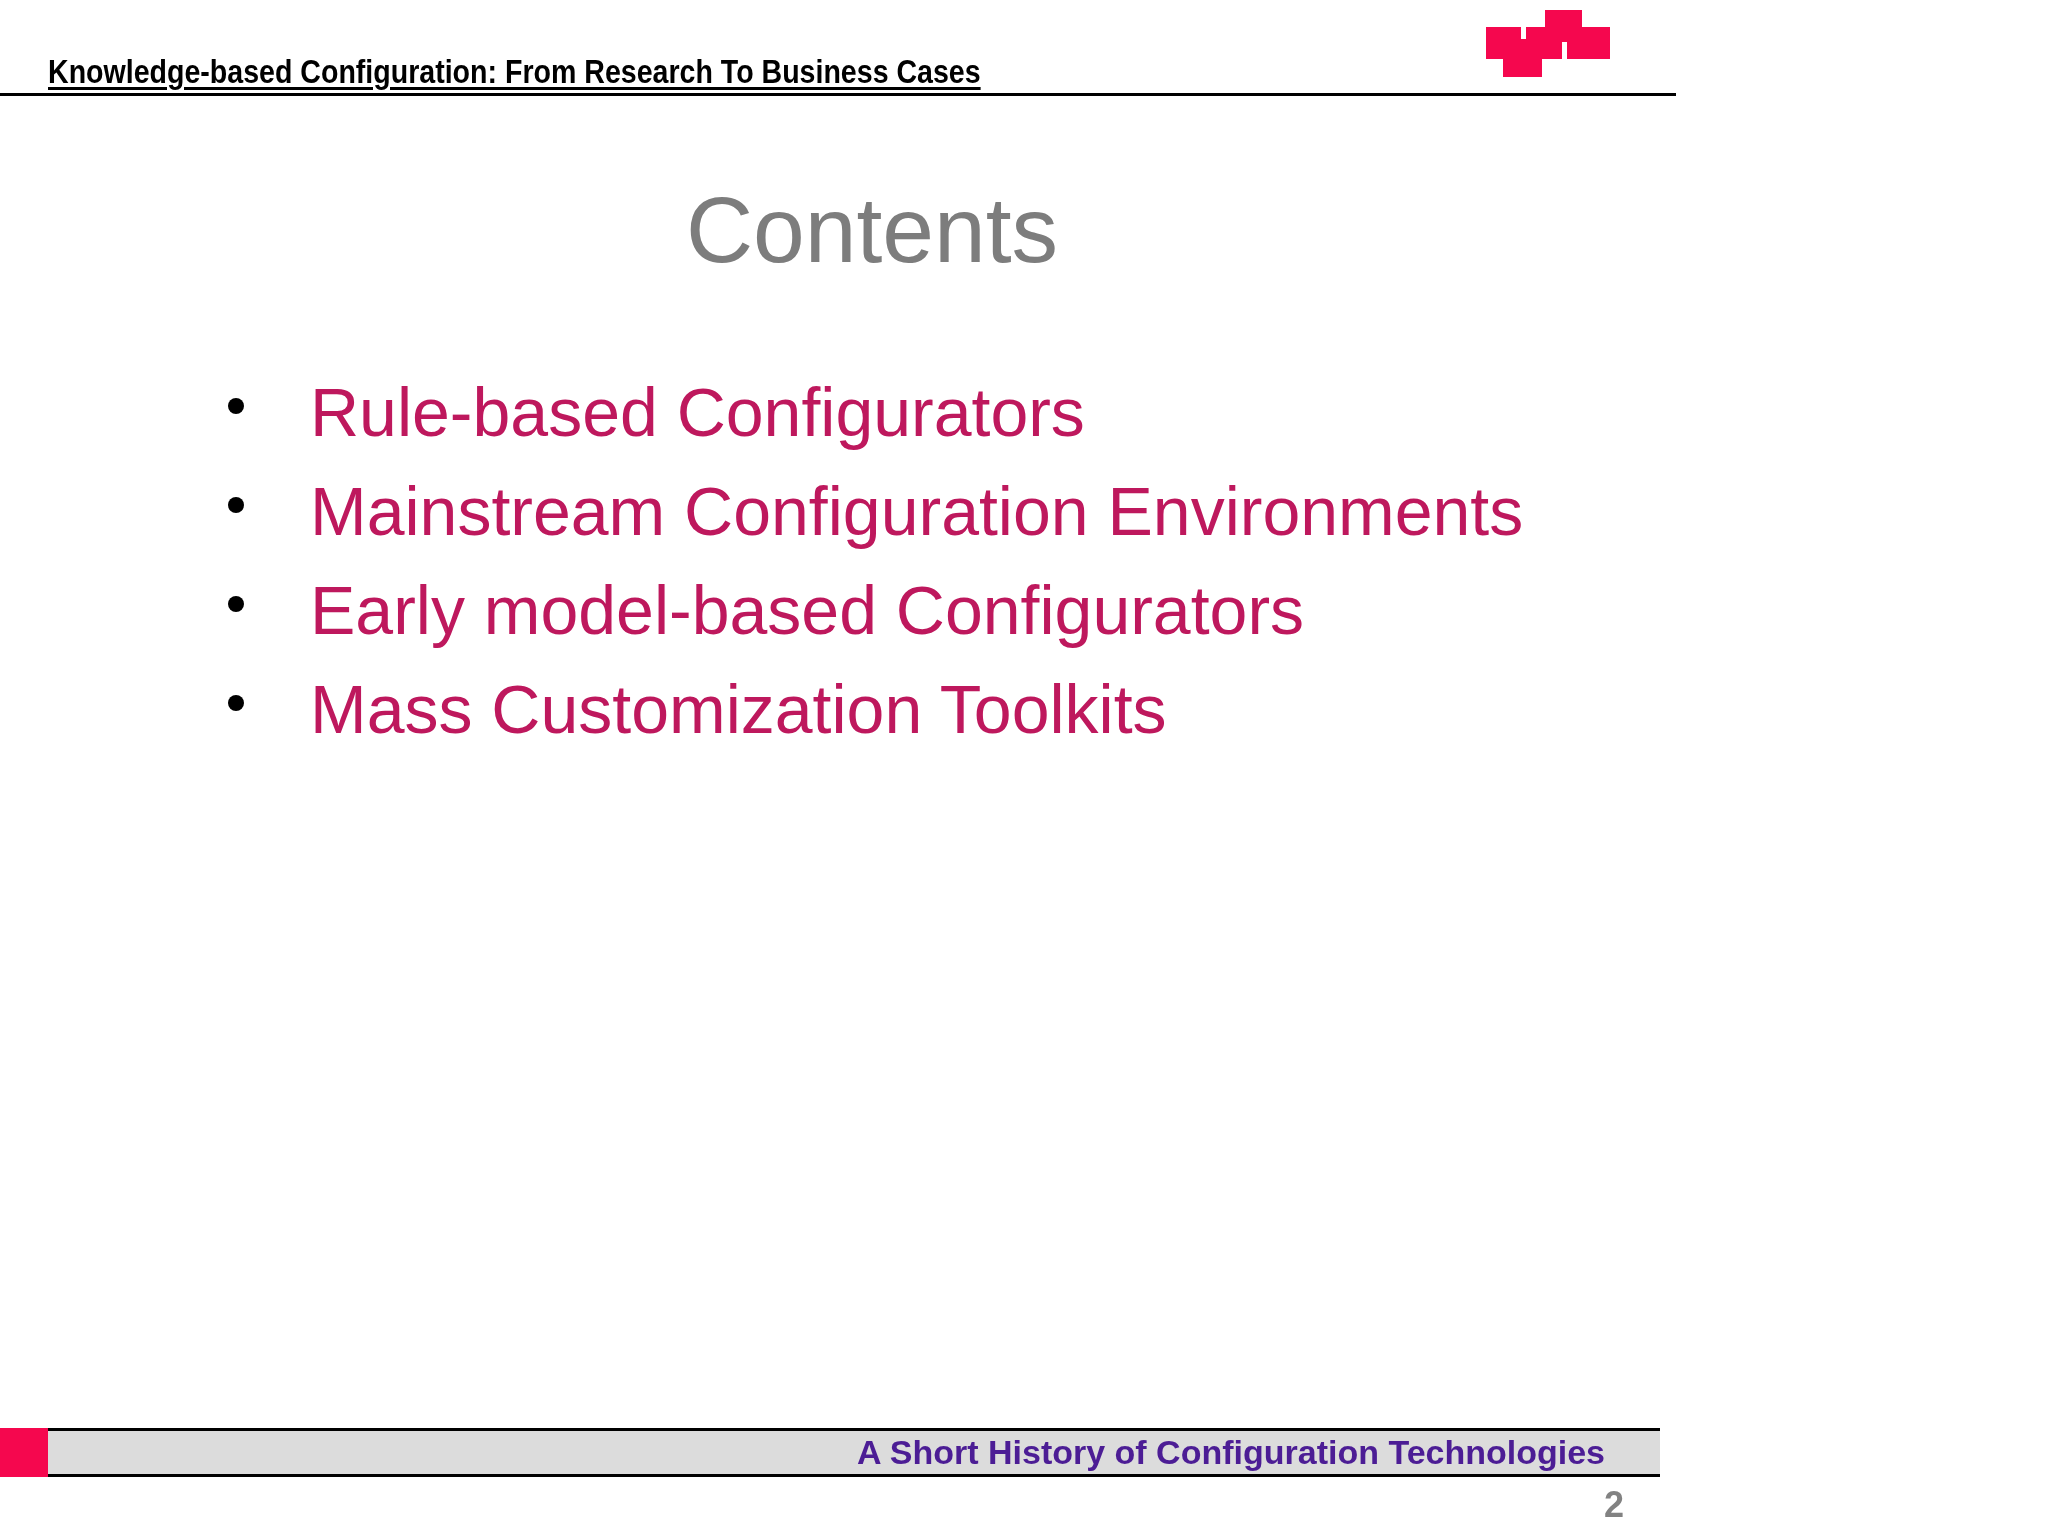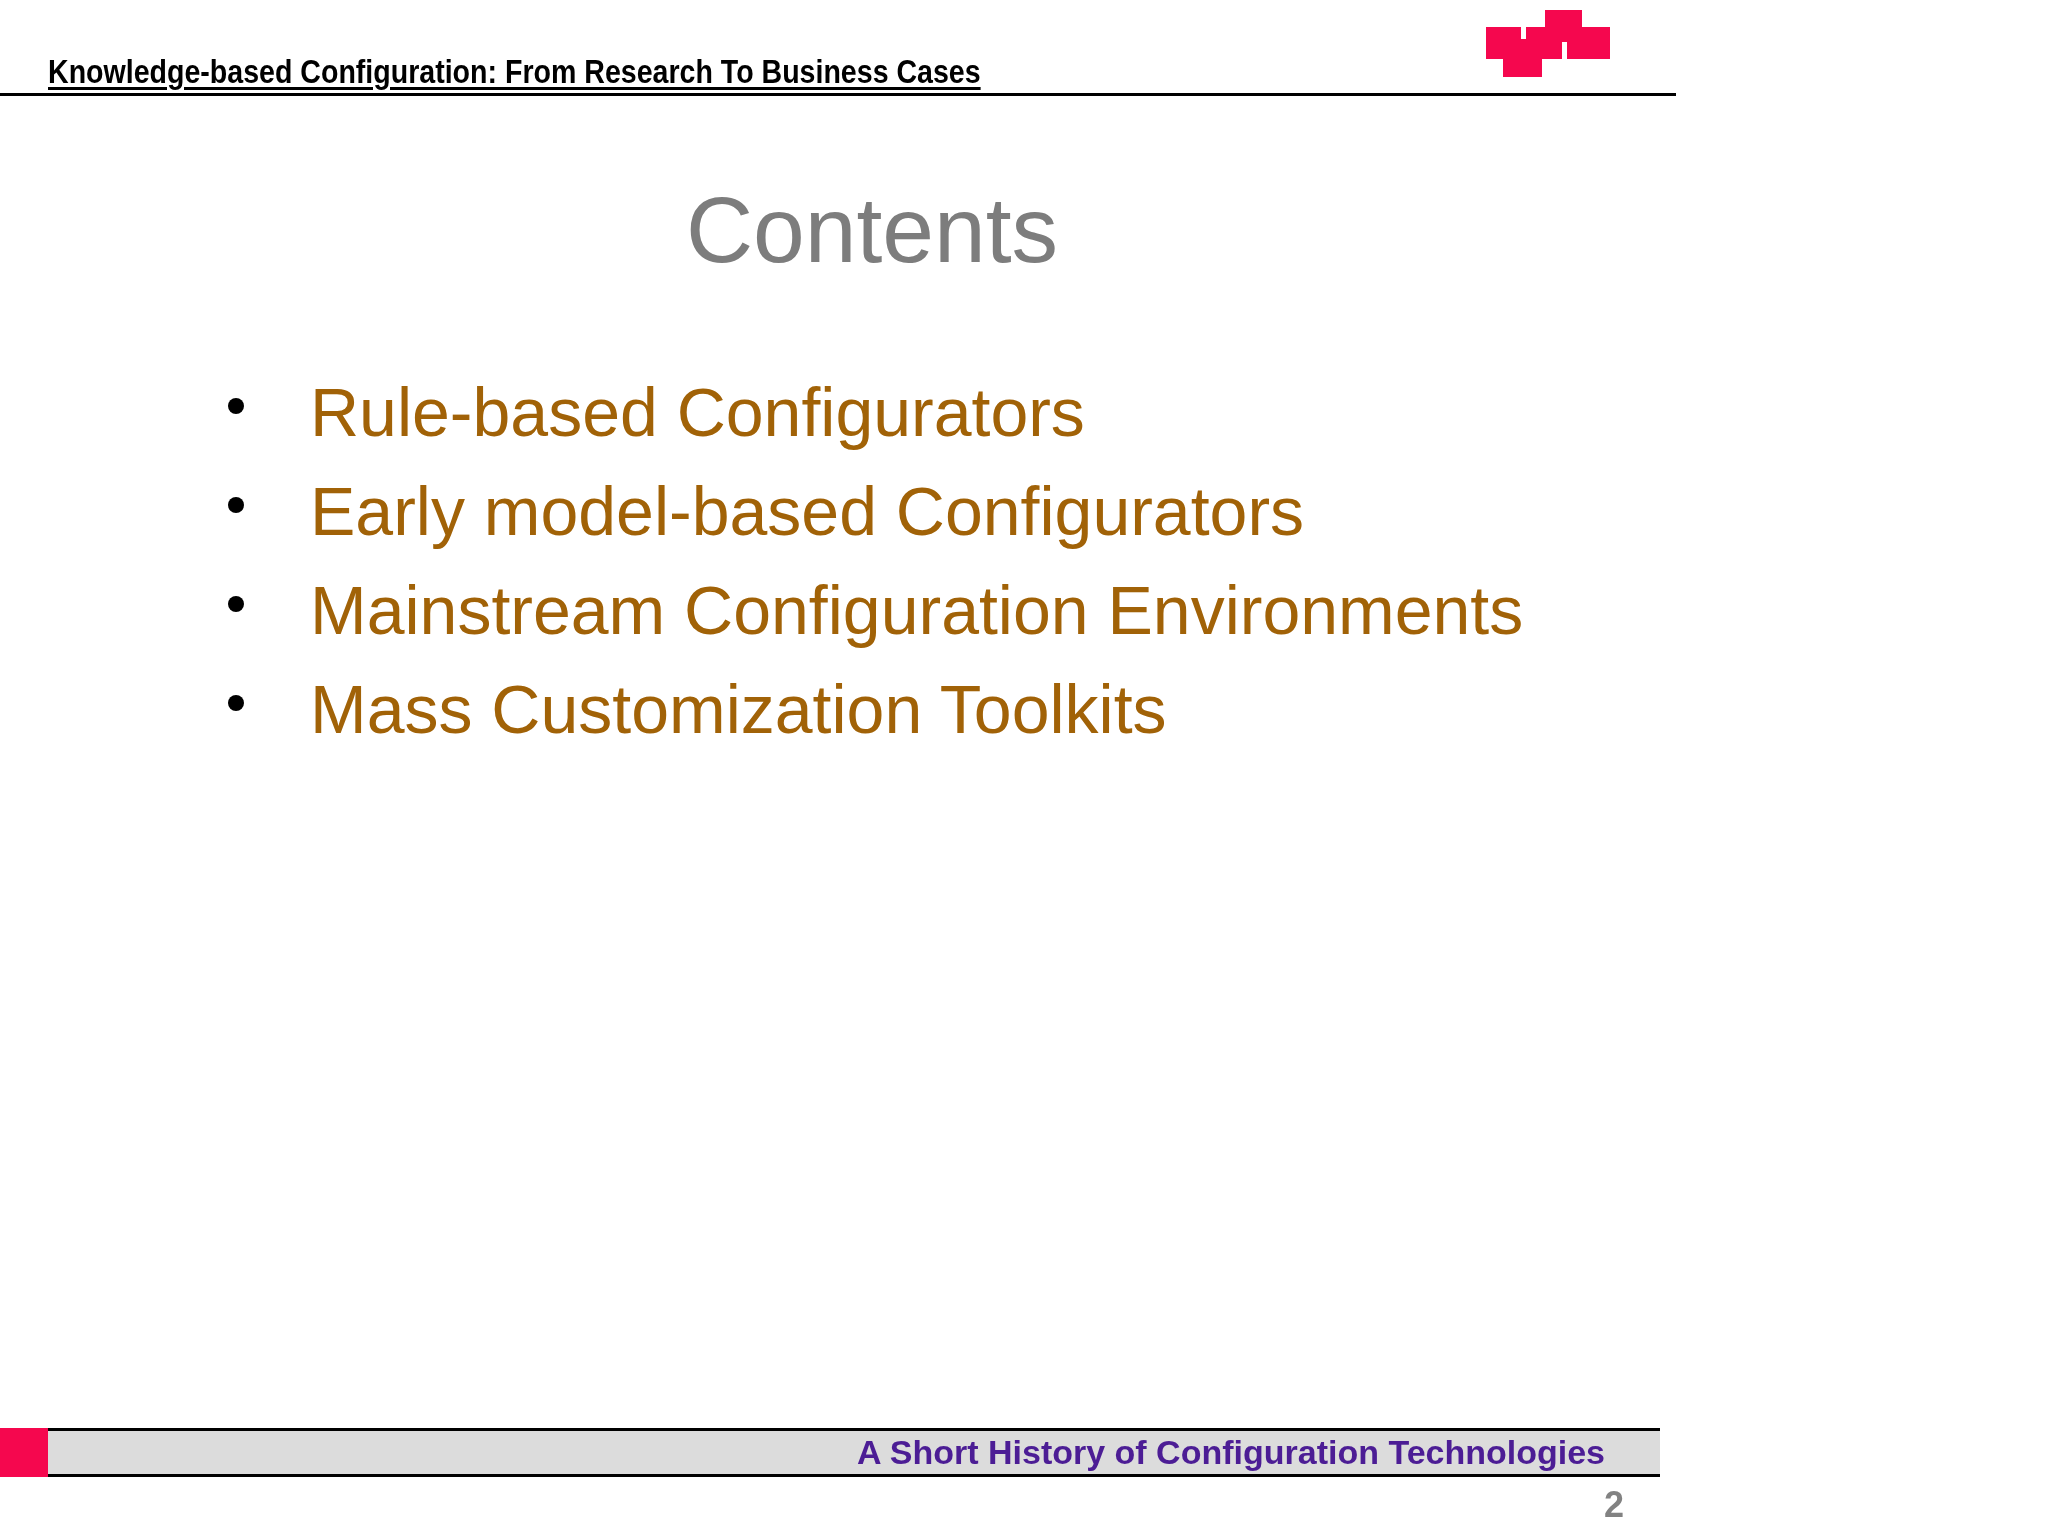--- a/index.html
+++ b/index.html
@@ -37,21 +37,21 @@
 
   
   .bullets {
     position: absolute; left: 228px; top: 363px;
     list-style: none;
   }
   .bullets li {
     position: relative;
     padding-left: 82px;
     font-size: 68px; line-height: 99px;
-    color: #a16207;
+    color: #be185d;
     white-space: nowrap;
   }
   .bullet-dot {
     position: absolute; left: 0; top: 35px;
     width: 16px; height: 16px; border-radius: 50%;
     background: #000;
   }
 
   
   .footer-bar {
@@ -96,25 +96,25 @@
 
   <h1 class="slide-title">Contents</h1>
 
   <ul class="bullets">
     <li>
       <span class="bullet-dot"></span>
       <span>Rule-based Configurators</span>
     </li>
     <li>
       <span class="bullet-dot"></span>
-      <span>Early model-based Configurators</span>
+      <span>Mainstream Configuration Environments</span>
     </li>
     <li>
       <span class="bullet-dot"></span>
-      <span>Mainstream Configuration Environments</span>
+      <span>Early model-based Configurators</span>
     </li>
     <li>
       <span class="bullet-dot"></span>
       <span>Mass Customization Toolkits</span>
     </li>
   </ul>
 
   <div class="footer-bar">
     <span class="footer-accent"></span>
     <span class="footer-label">A Short History of Configuration Technologies</span>

